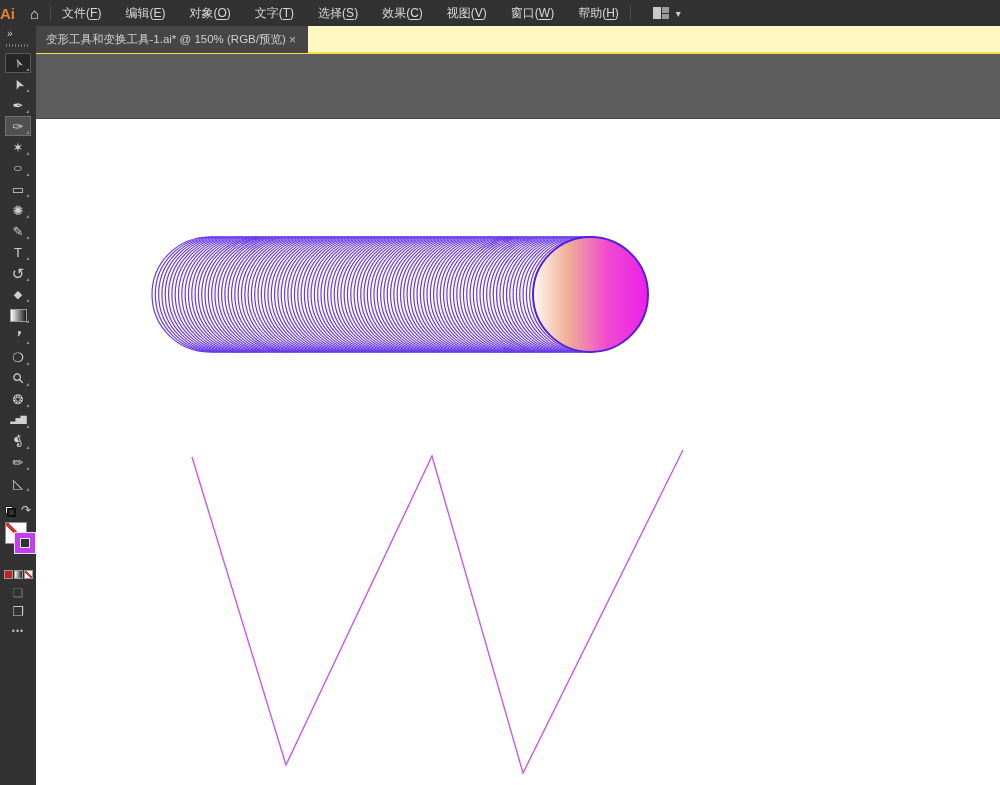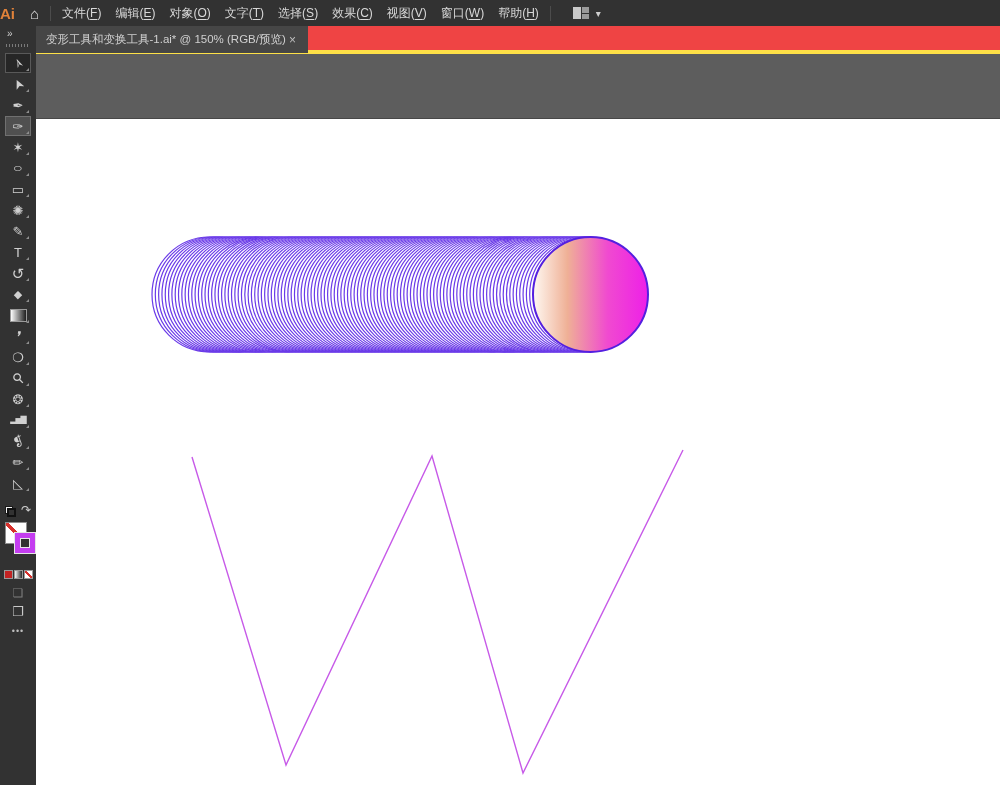--- a/index.html
+++ b/index.html
@@ -9,33 +9,33 @@
     -webkit-font-smoothing:antialiased;
   }
   
   #menubar{
     position:absolute;top:0;left:0;width:1000px;height:26px;background:#323232;
     display:flex;align-items:center;z-index:30;color:#d8d8d8;font-size:12px;
   }
   #menubar .logo{font-weight:bold;font-size:15px;letter-spacing:0;}
   #menubar .home{margin-left:15px;font-size:15px;color:#e2e2e2;line-height:1;}
   #menubar .vsep{width:1px;height:15px;background:#4c4c4c;margin:0 11px;}
-  #menu-items{display:flex;gap:14px;align-items:center;}
+  #menu-items{display:flex;gap:24px;align-items:center;}
   .menu-item{cursor:default;white-space:nowrap;}
   .menu-item u{text-underline-offset:2px;}
   #workspace-btn{display:flex;align-items:center;gap:6px;margin-left:11px;}
   .ws-blocks{width:17px;height:12px;display:flex;gap:1px;}
   .ws-blocks .l{width:8px;height:12px;background:#c9c9c9;}
   .ws-blocks .r{display:flex;flex-direction:column;gap:1px;}
   .ws-blocks .r i{display:block;width:7px;height:5.5px;background:#9a9a9a;}
   .ws-chevron{font-size:10px;color:#cfcfcf;}
   
   #tabbar{
-    position:absolute;top:26px;left:36px;width:964px;height:28px;background:#ef4444;
-    border-bottom:4px solid #fde047;box-sizing:border-box;z-index:20;
+    position:absolute;top:26px;left:36px;width:964px;height:28px;background:#fef9c3;
+    border-bottom:2px solid #fde047;box-sizing:border-box;z-index:20;
   }
   #doc-tab{
     position:absolute;left:0;top:0;width:272px;height:27px;background:#464646;
     display:flex;align-items:center;padding:0 10px;box-sizing:border-box;
     color:#d0d0d0;font-size:11.5px;white-space:nowrap;
   }
   #doc-tab .close{margin-left:auto;font-size:12px;color:#bdbdbd;padding:0 2px;}
   
   #toolbar{
     position:absolute;top:26px;left:0;width:36px;height:759px;background:#323232;z-index:25;

